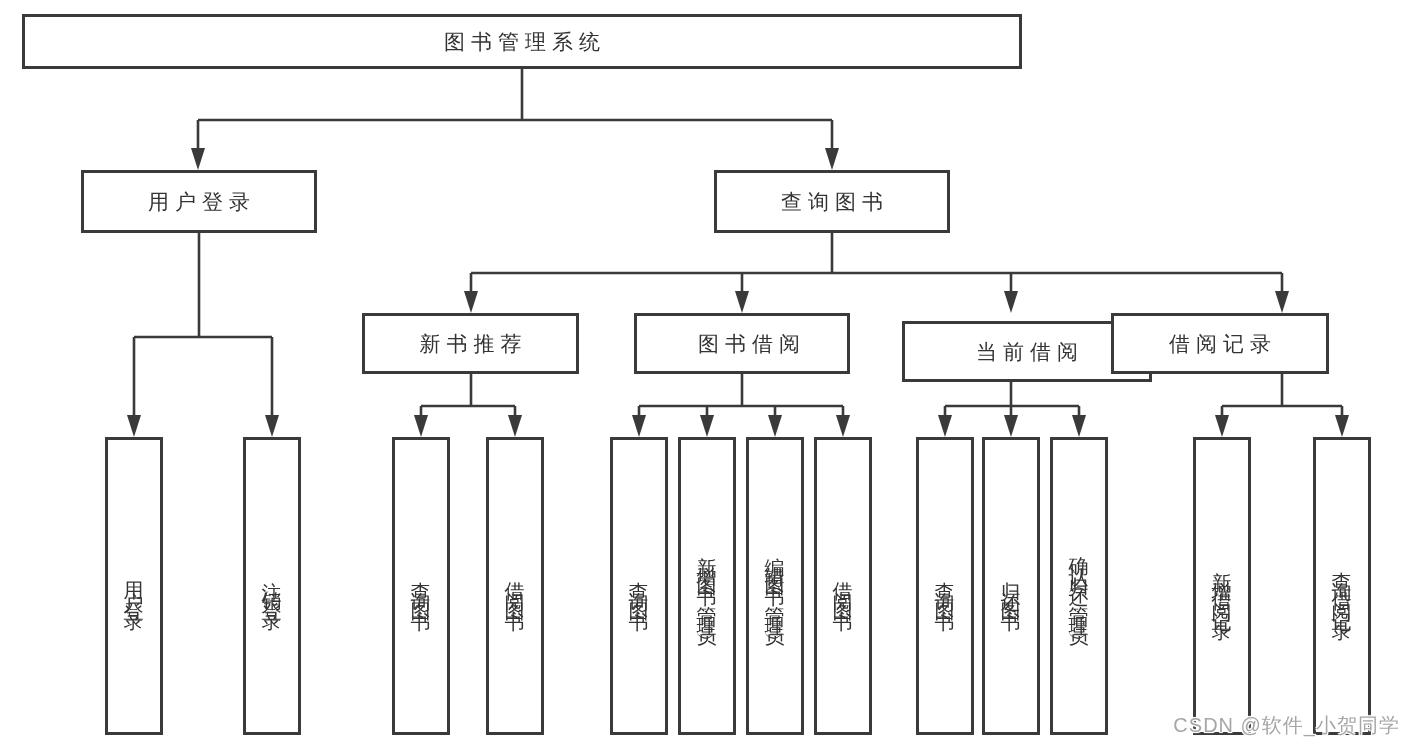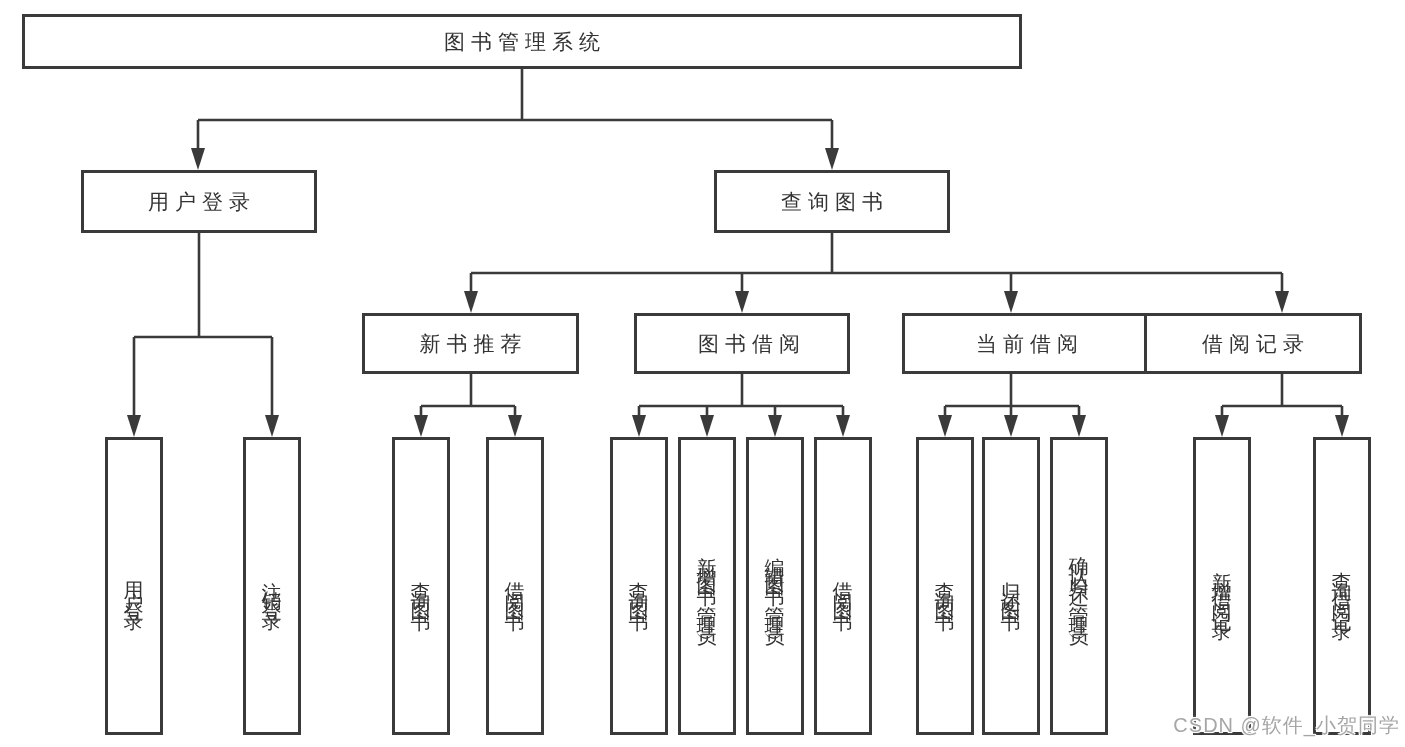--- a/index.html
+++ b/index.html
@@ -122,24 +122,24 @@
   <div class="box lvl2" style="left:714px;">
     <span class="h-label">查询图书</span>
   </div>
 
   <div class="box lvl3" style="left:362px;width:217px;">
     <span class="h-label">新书推荐</span>
   </div>
   <div class="box lvl3" style="left:634px;width:216px;padding-left:14px;">
     <span class="h-label">图书借阅</span>
   </div>
-  <div class="box lvl3" style="left:902px;width:250px;">
+  <div class="box lvl3" style="left:902px;width:250px;margin-top:8px;">
     <span class="h-label">当前借阅</span>
   </div>
-  <div class="box lvl3" style="left:1144px;width:218px;">
+  <div class="box lvl3" style="left:1111px;width:218px;">
     <span class="h-label">借阅记录</span>
   </div>
 
   <div class="box leaf" style="left:105px;">
     <span class="v-label">用户登录</span>
   </div>
   <div class="box leaf" style="left:243px;">
     <span class="v-label">注销登录</span>
   </div>
   <div class="box leaf" style="left:392px;">

